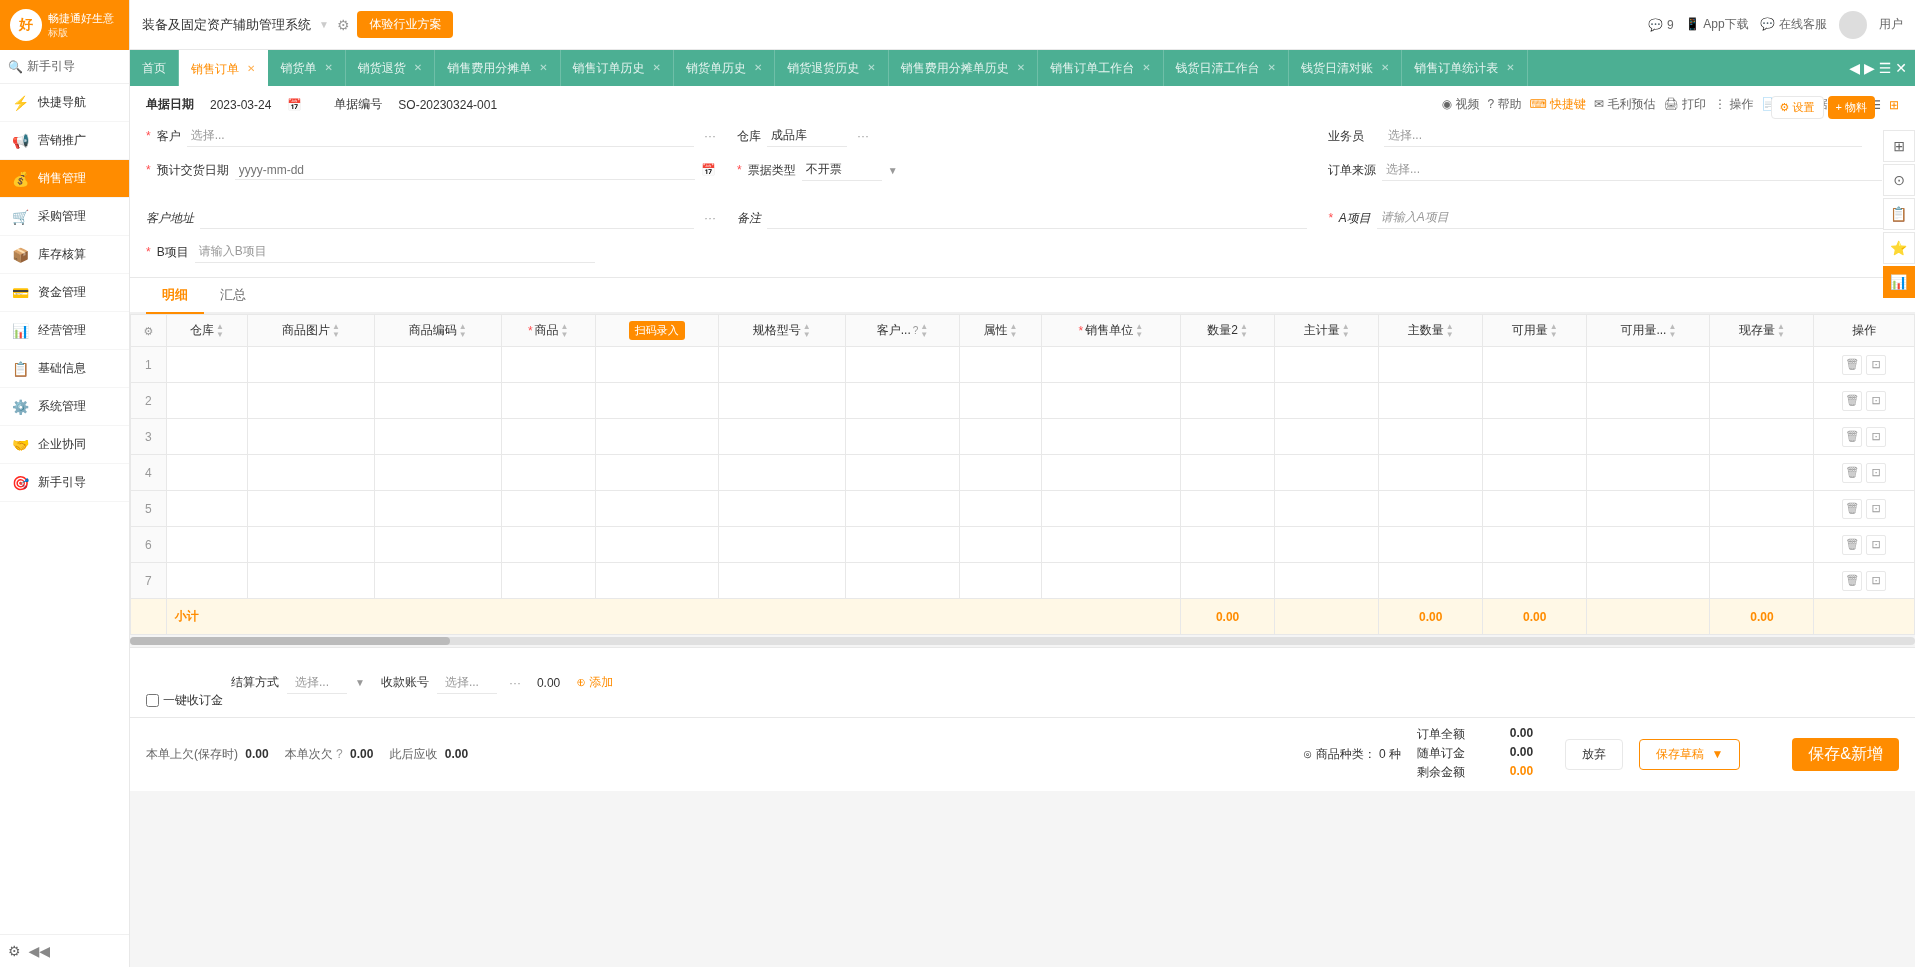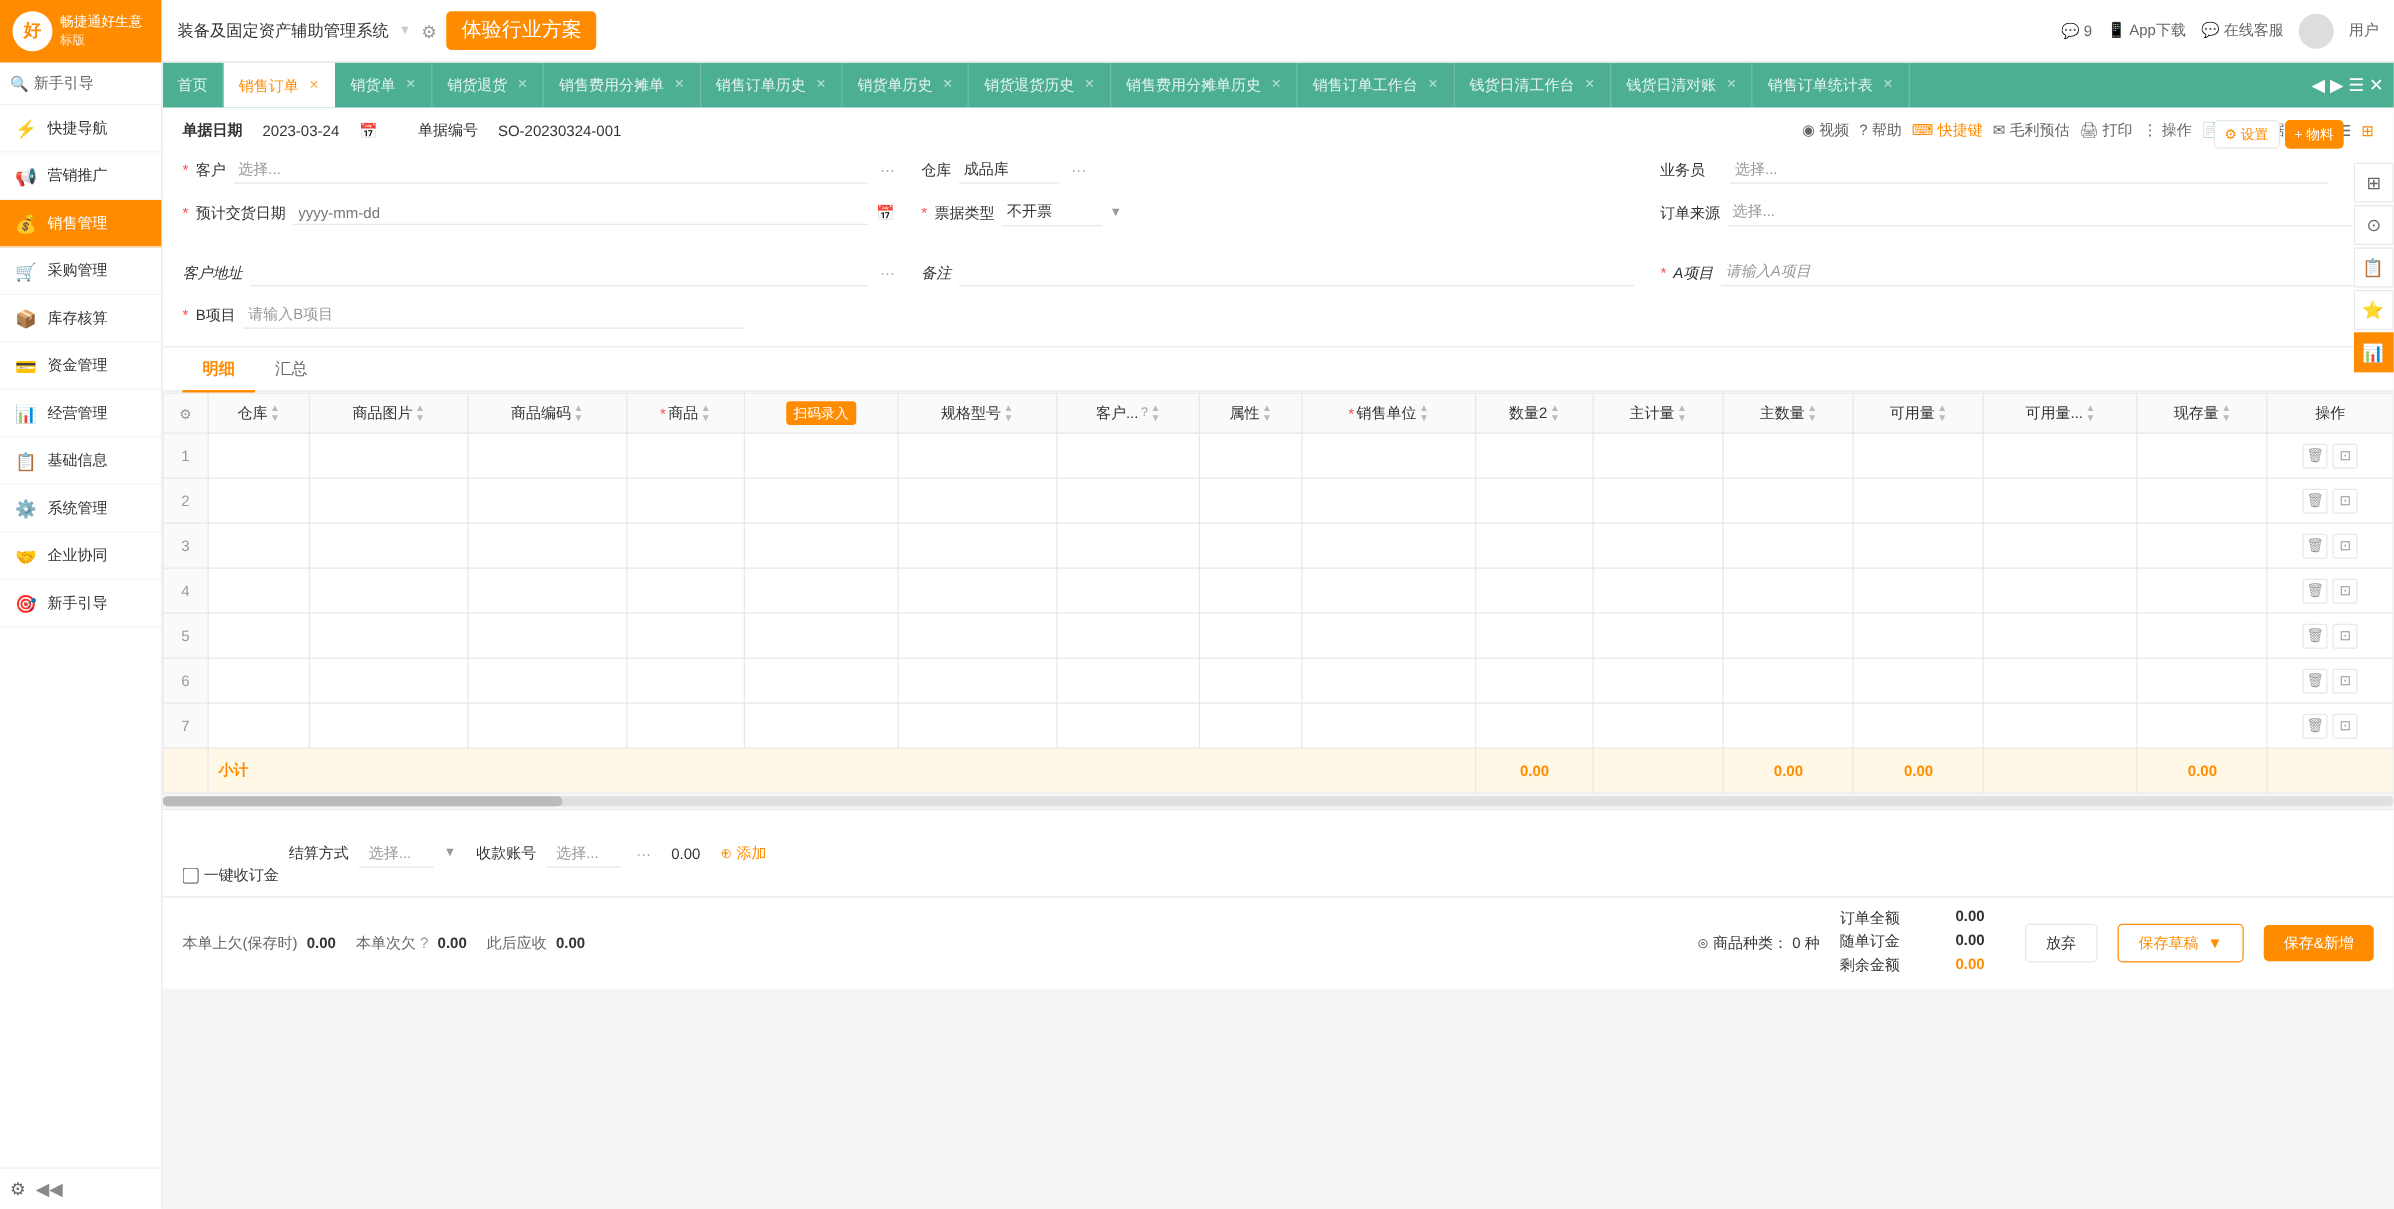--- a/index.html
+++ b/index.html
@@ -39,21 +39,21 @@
     
     .top-header {
       position: fixed; left: 130px; right: 0; top: 0; height: 50px;
       background: #fff; border-bottom: 1px solid #e8e8e8; z-index: 99;
       display: flex; align-items: center; justify-content: space-between; padding: 0 12px;
     }
     .header-left { display: flex; align-items: center; gap: 8px; }
     .system-name { font-size: 13px; color: #333; }
     .header-btn-orange {
       background: #ff8c00; color: #fff; border: none; padding: 5px 12px;
-      border-radius: 4px; cursor: pointer; font-size: 16px;
+      border-radius: 4px; cursor: pointer; font-size: 12px;
     }
     .header-right { display: flex; align-items: center; gap: 12px; color: #666; font-size: 12px; }
     .header-right span { cursor: pointer; }
     .msg-badge { position: relative; display: inline-block; }
     .user-avatar { width: 28px; height: 28px; background: #ddd; border-radius: 50%; display: inline-block; vertical-align: middle; }
 
     
     .tab-bar {
       position: fixed; left: 130px; right: 0; top: 50px; height: 36px;
       background: #4caf93; z-index: 98; display: flex; align-items: center; overflow: hidden;
@@ -158,21 +158,21 @@
     .discard-btn {
       border: 1px solid #e8e8e8; background: #fff; padding: 6px 16px;
       border-radius: 4px; cursor: pointer; font-size: 12px; color: #333;
     }
     .save-draft-btn {
       border: 1px solid #ff8c00; background: #fff; padding: 6px 16px;
       border-radius: 4px; cursor: pointer; font-size: 12px; color: #ff8c00;
     }
     .save-new-btn {
       background: #ff8c00; color: #fff; border: none; padding: 6px 16px;
-      border-radius: 4px; cursor: pointer; font-size: 12px;
+      border-radius: 4px; cursor: pointer; font-size: 16px; margin-left: 36px;
     }
     .icon-gear { font-size: 14px; color: #666; cursor: pointer; }
     .set-btn { border: 1px solid #e8e8e8; background: #fff; padding: 3px 8px; border-radius: 4px; cursor: pointer; font-size: 11px; color: #ff8c00; }
     .add-col-btn { background: #ff8c00; color: #fff; border: none; padding: 3px 8px; border-radius: 4px; cursor: pointer; font-size: 11px; }
   </style>
 </head>
 <body>
 
 <div class="sidebar">
   <div class="sidebar-logo">

